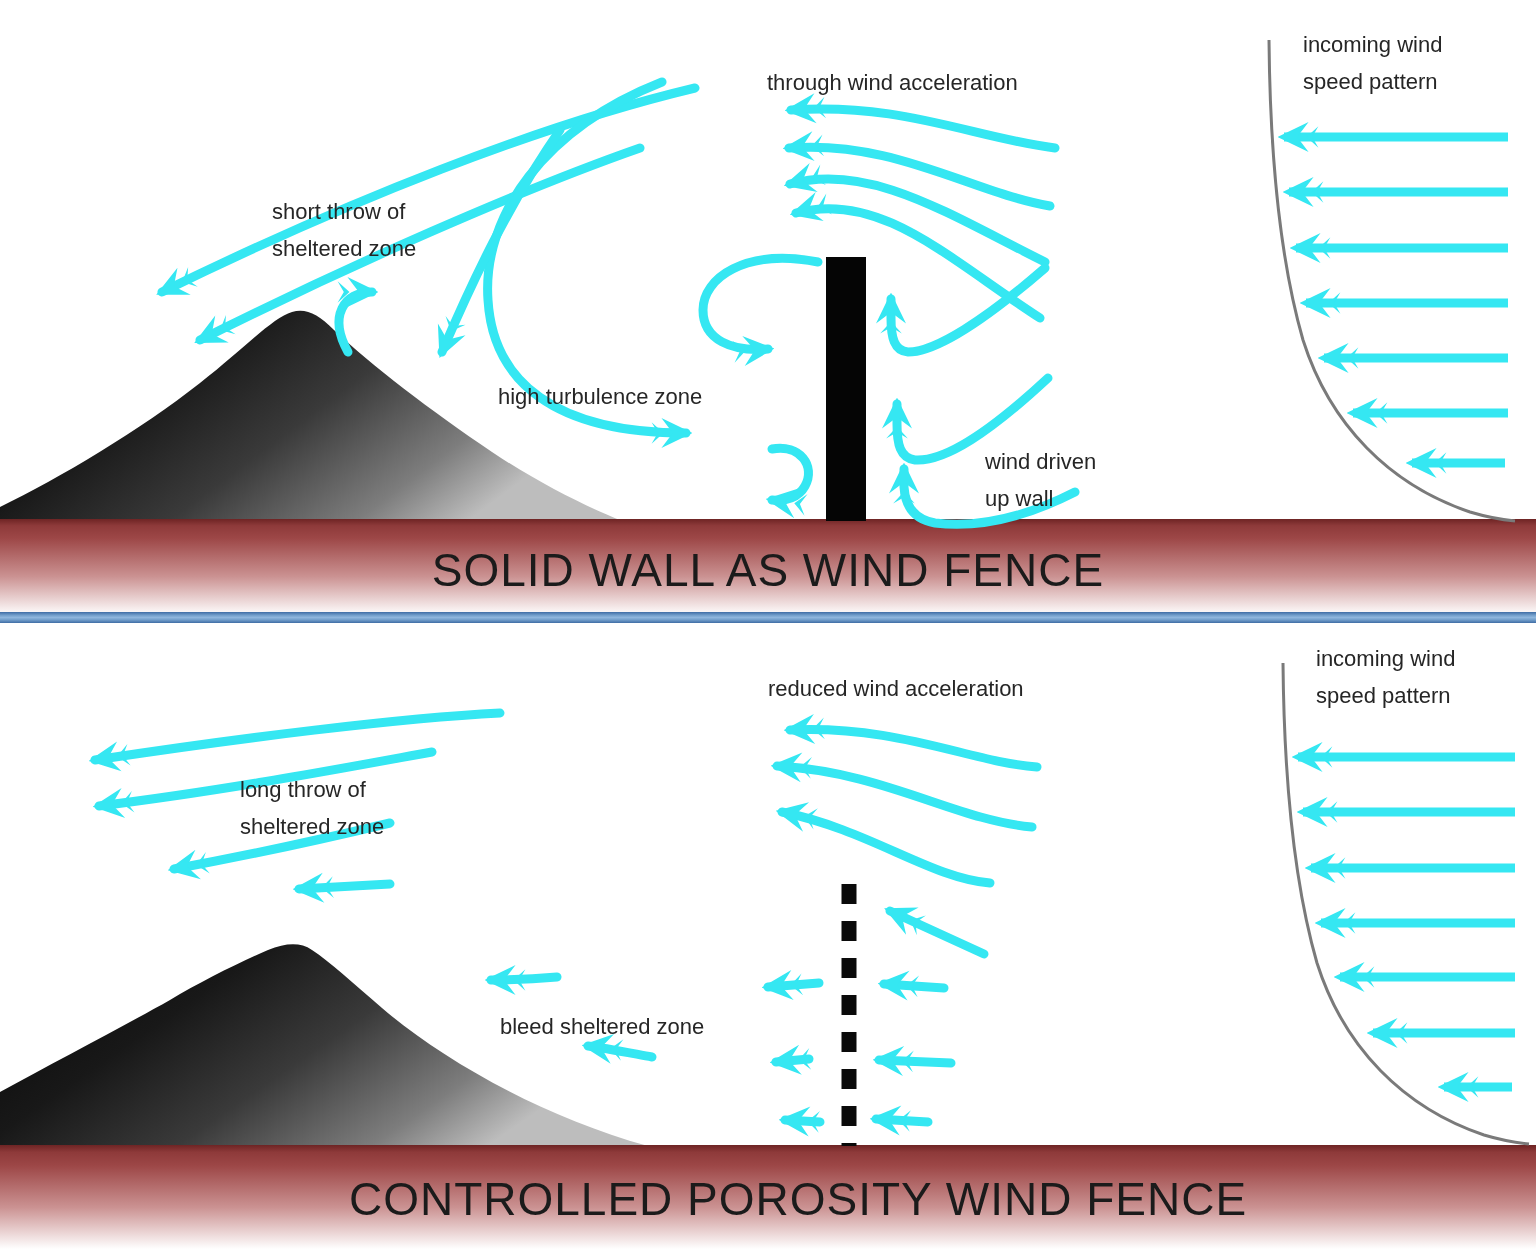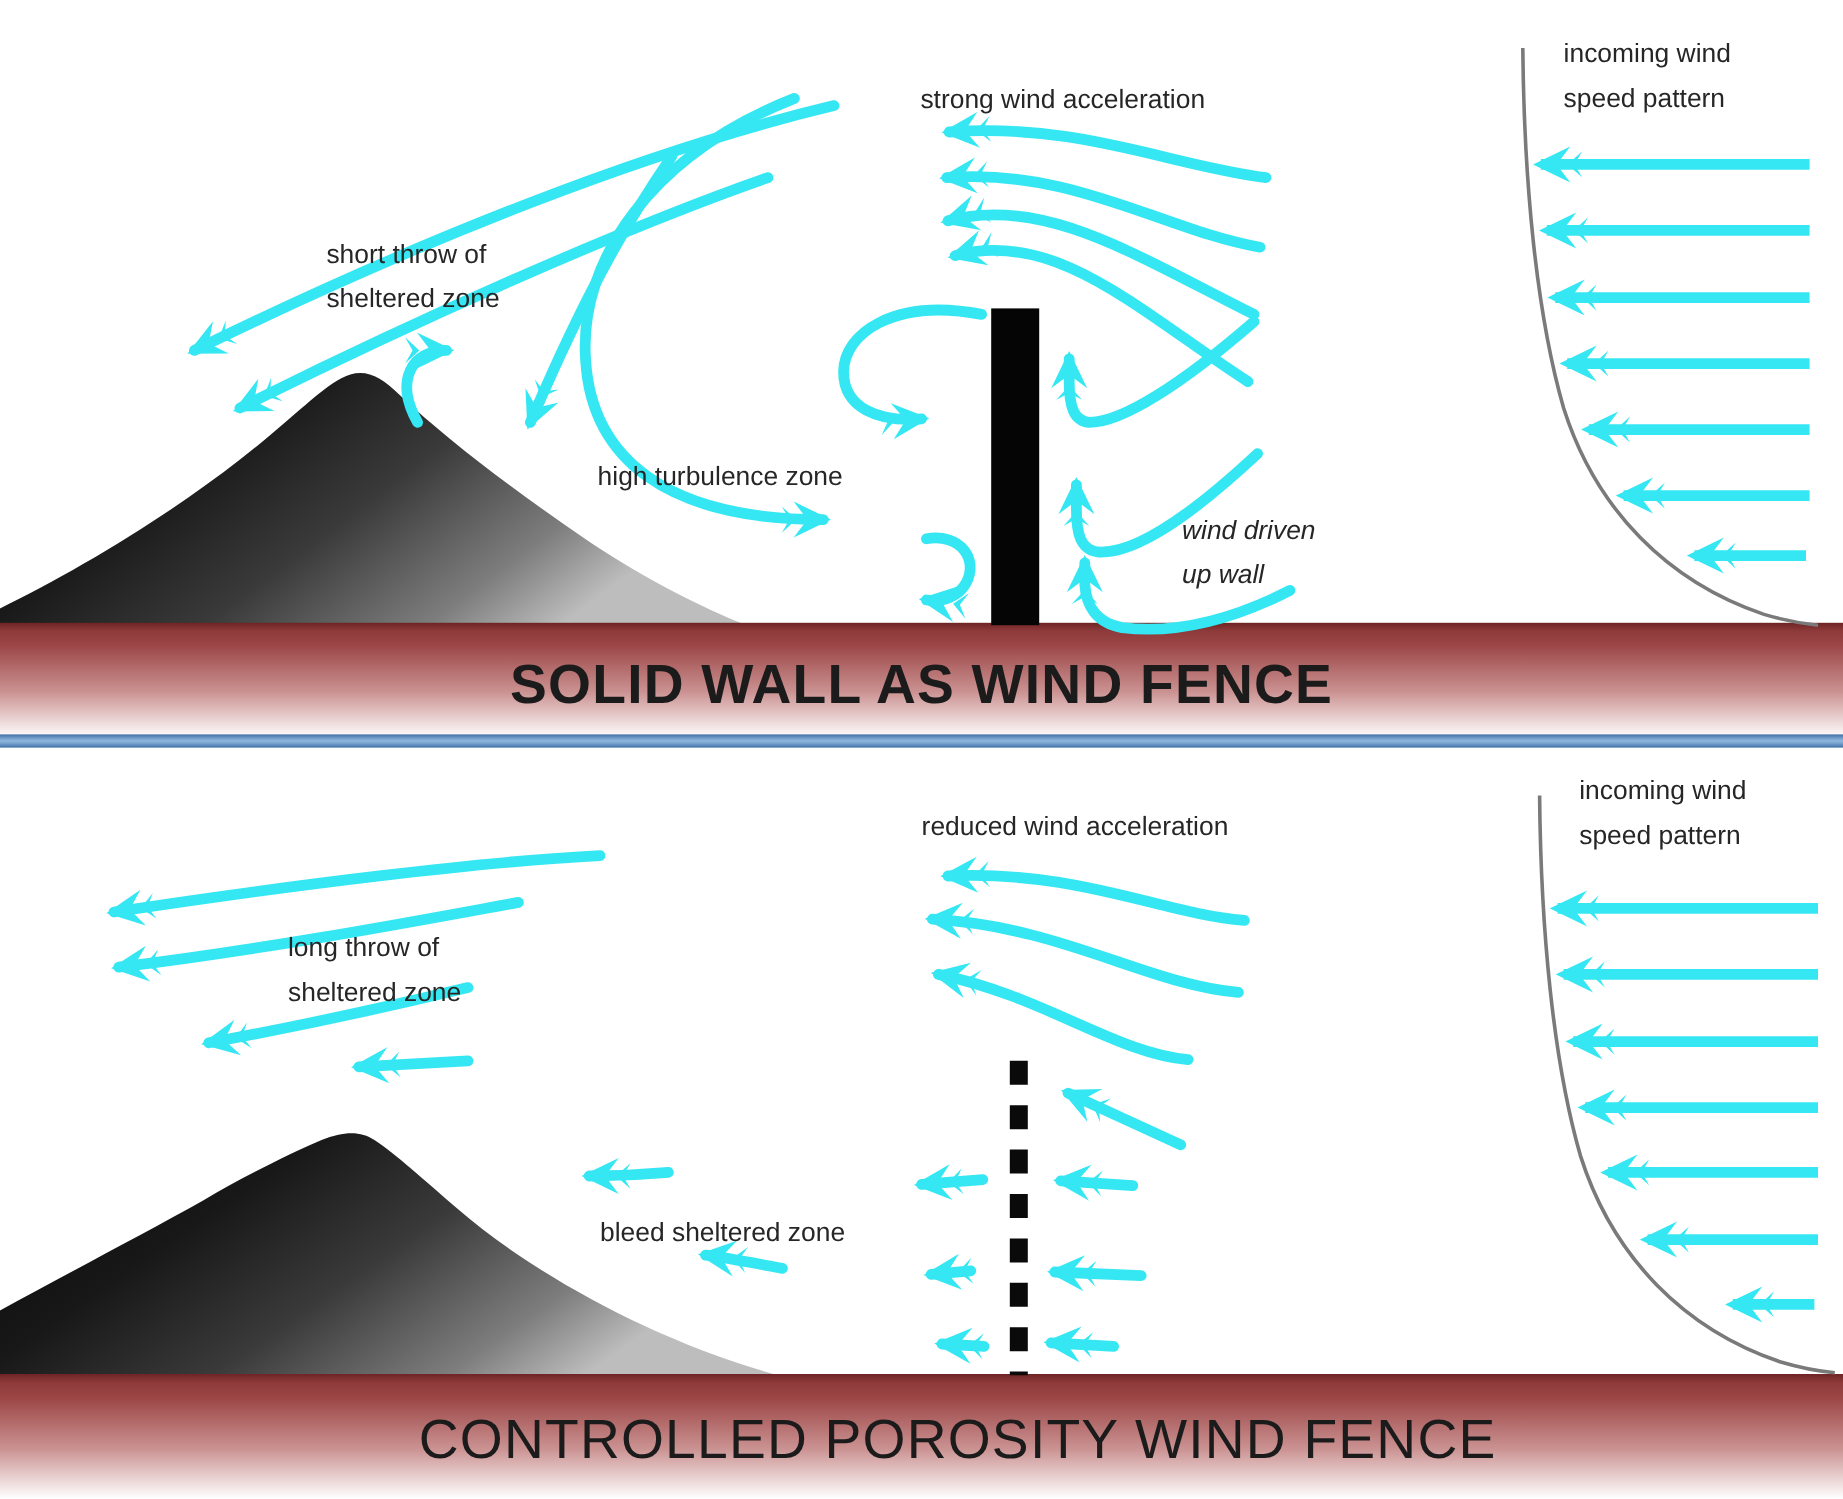--- a/index.html
+++ b/index.html
@@ -144,27 +144,27 @@
         <path class="profile" marker-end="url(#ah)" d="M 1515,923 L 1321,923"></path>
         <path class="profile" marker-end="url(#ah)" d="M 1515,977 L 1340,977"></path>
         <path class="profile" marker-end="url(#ah)" d="M 1515,1033 L 1373,1033"></path>
         <path class="profile" marker-end="url(#ah)" d="M 1512,1087 L 1444,1087"></path>
       </g>
     </g>
   </svg>
 
   <div class="lbl" style="left:272px;top:193px;">short throw of
 sheltered zone</div>
-  <div class="lbl" style="left:767px;top:64px;">strong wind acceleration</div>
+  <div class="lbl" style="left:767px;top:64px;">through wind acceleration</div>
   <div class="lbl" style="left:1303px;top:26px;">incoming wind
 speed pattern</div>
   <div class="lbl" style="left:498px;top:378px;text-align:center;">high turbulence zone</div>
-  <div class="lbl" style="left:985px;top:423px;font-style:italic;">wind driven
+  <div class="lbl" style="left:985px;top:443px;">wind driven
 up wall</div>
-  <div class="title" style="top:543px;font-weight:bold;">SOLID WALL AS WIND FENCE</div>
+  <div class="title" style="top:543px;">SOLID WALL AS WIND FENCE</div>
 
   <div class="lbl" style="left:240px;top:771px;">long throw of
 sheltered zone</div>
   <div class="lbl" style="left:768px;top:670px;">reduced wind acceleration</div>
   <div class="lbl" style="left:1316px;top:640px;">incoming wind
 speed pattern</div>
   <div class="lbl" style="left:500px;top:1008px;">bleed sheltered zone</div>
   <div class="title" style="top:1172px;padding-left:60px;width:calc(100% - 60px);">CONTROLLED POROSITY WIND FENCE</div>
 </div>
 

